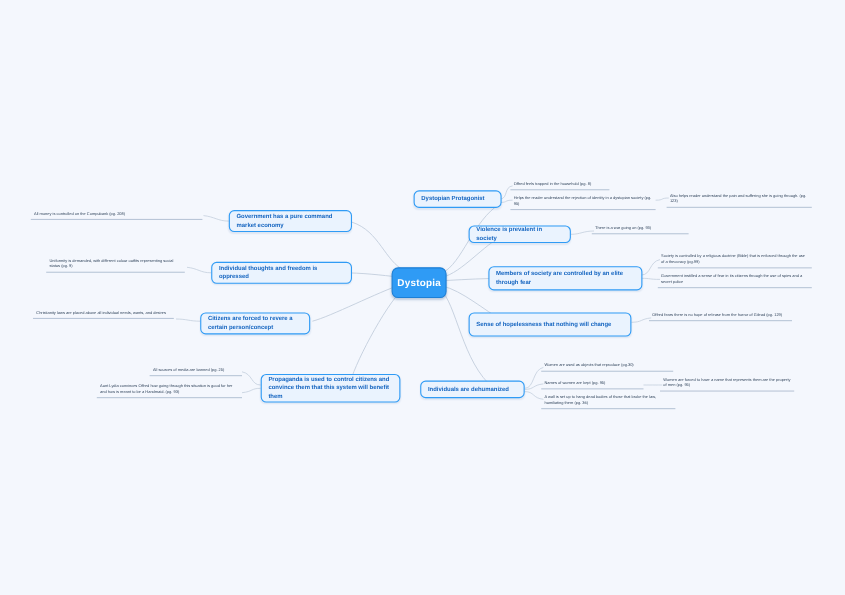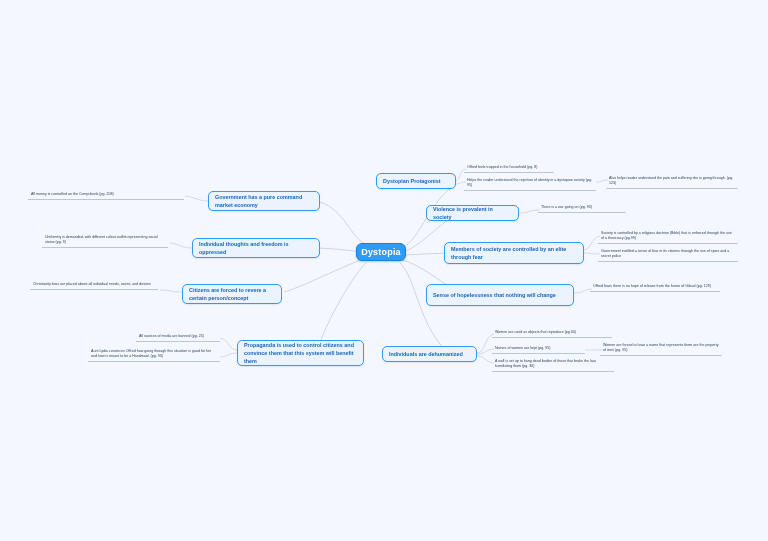--- a/index.html
+++ b/index.html
@@ -93,21 +93,21 @@
       <path d="M 237 353 C 228 353 230 356 220 357"></path>
 
       <path d="M 182 292 C 172 292 170 290 160 290"></path>
 
       <path d="M 192 248 C 182 248 180 244 170 243"></path>
 
       <path d="M 208 201 C 198 201 195 197 185 196"></path>
     </g>
   </svg>
 
-  <div class="node root" style="left:356px;top:243px;width:50px;height:18px;">
+  <div class="node root" style="left:356px;top:243px;width:50px;height:28px;">
     <span>Dystopia</span>
   </div>
 
   <div class="node topic" style="left:376px;top:173px;width:80px;height:16px;">
     <span>Dystopian Protagonist</span>
   </div>
   <div class="node leaf t" style="left:464px;top:164px;width:90px;">
     <span>Offred feels trapped in the household (pg. 8)</span>
   </div>
   <div class="node leaf" style="left:464px;top:177px;width:132px;">

